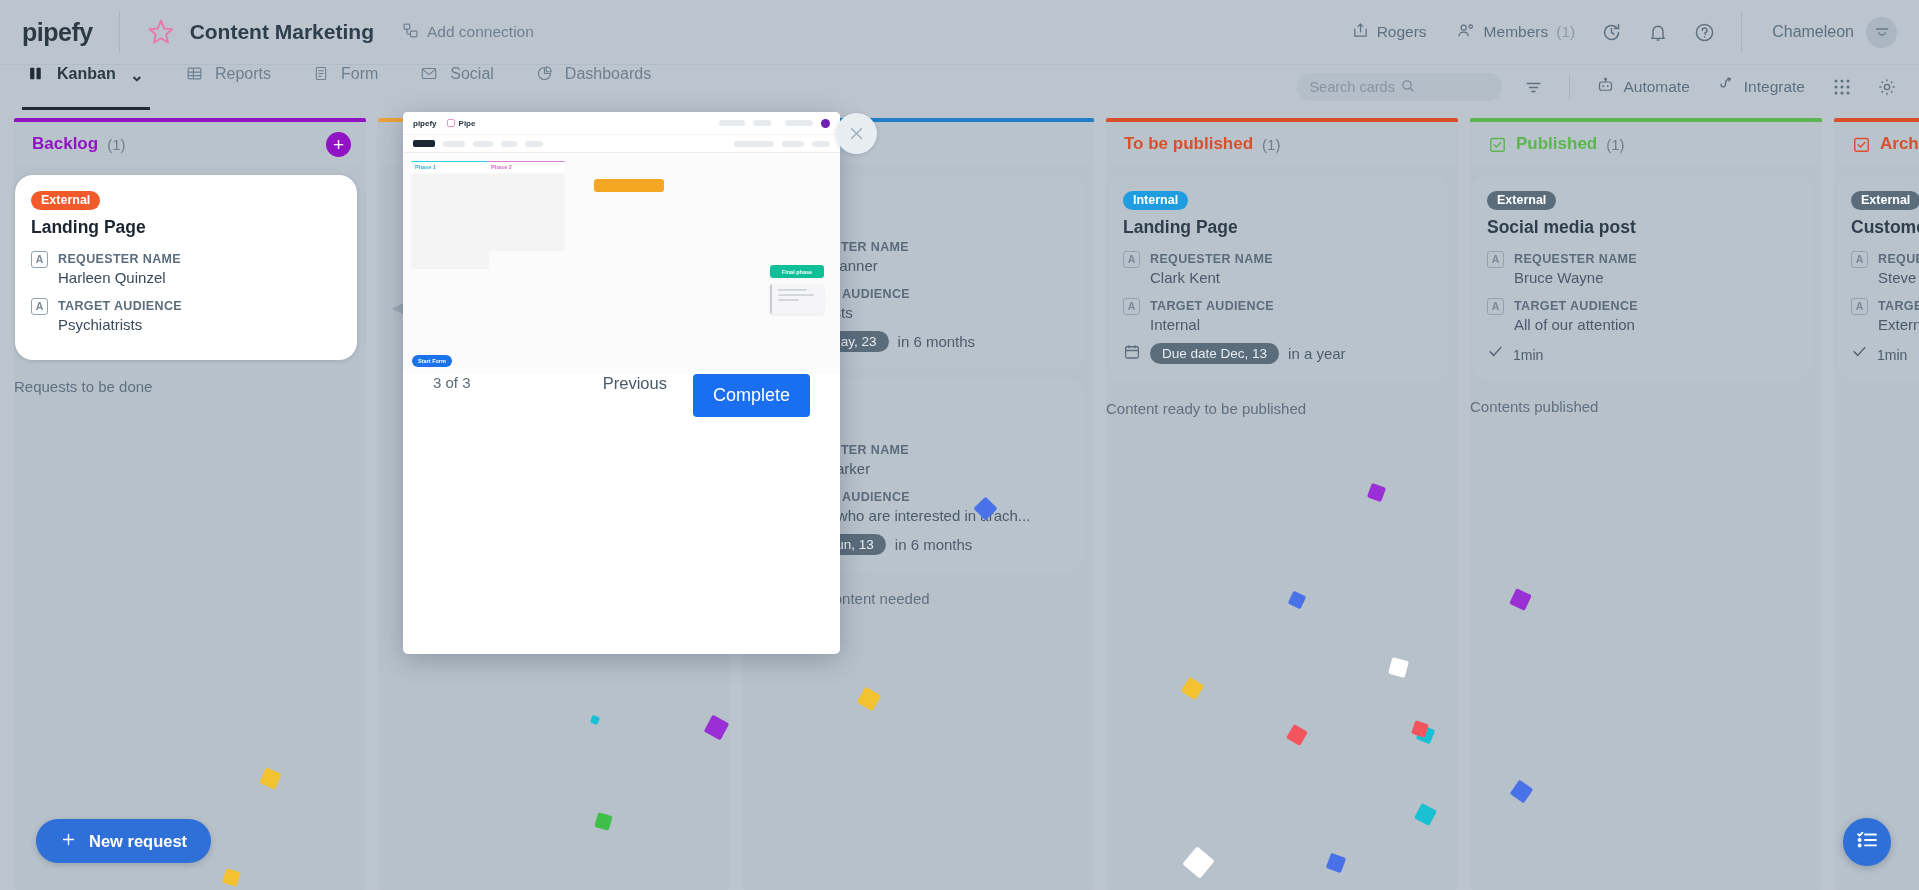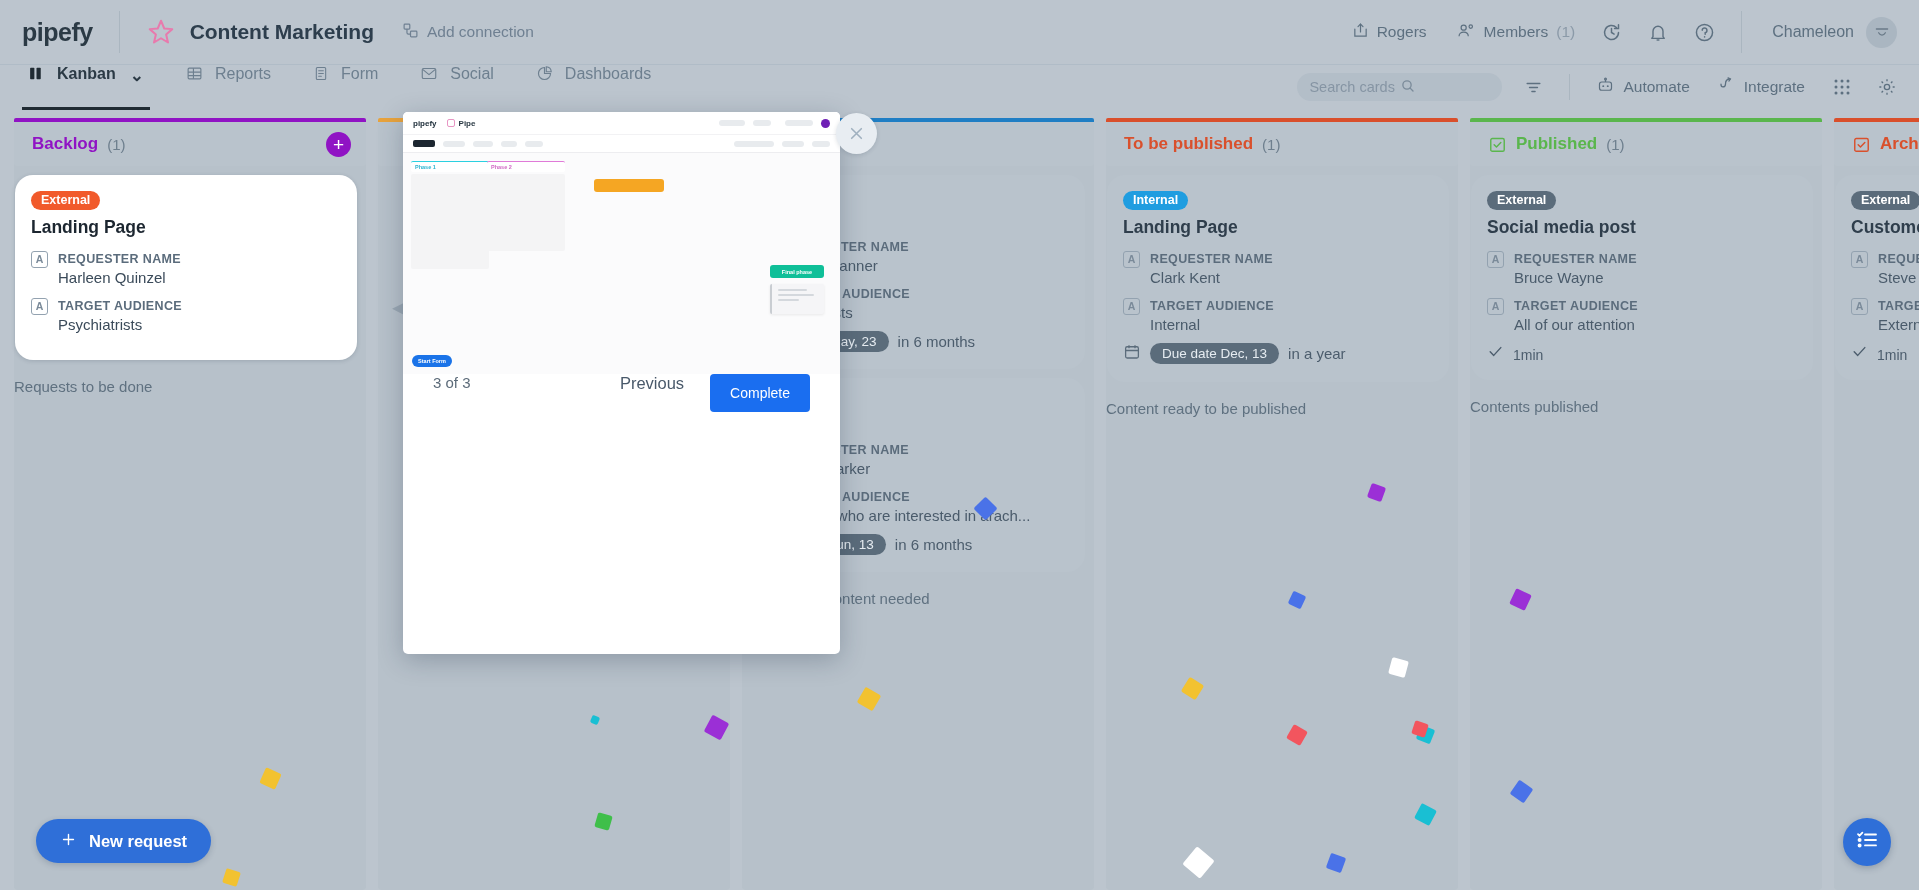--- a/index.html
+++ b/index.html
@@ -149,21 +149,21 @@
     position: absolute; left: 9px; bottom: 7px; width: 40px; height: 12px; border-radius: 6px;
     background: #1a73e8; color: #fff; font-size: 5.5px; font-weight: 700;
     display: flex; align-items: center; justify-content: center;
   }
   .modal-body { padding: 28px 30px 0 30px; flex: 1; }
   .modal-h { font-size: 19px; font-weight: 700; color: #1f2a35; margin-bottom: 24px; }
   .modal-p { font-size: 17px; line-height: 1.58; color: #45525f; }
   .modal-foot { display: flex; padding: 0 30px 30px 30px; }
   .modal-step { font-size: 15px; color: #5c6b79; }
   .modal-prev { margin-left: auto; font-size: 16.5px; color: #49596a; margin-right: 26px; }
-  .modal-cta { background: #1a6ef0; color: #fff; font-size: 14px; border-radius: 4px; padding: 11px 20px; }
+  .modal-cta { background: #1a6ef0; color: #fff; font-size: 18px; border-radius: 4px; padding: 11px 20px; }
   .modal-close {
     position: absolute; left: 836px; top: 113px; width: 41px; height: 41px; border-radius: 50%;
     background: #e8edf2; display: flex; align-items: center; justify-content: center;
     box-shadow: 0 1px 4px rgba(20,40,60,.15);
   }
   .lchev { position: absolute; left: 392px; top: 295px; color: #9aa7b3; font-size: 20px; }
 </style>
 </head>
 <body>
 

